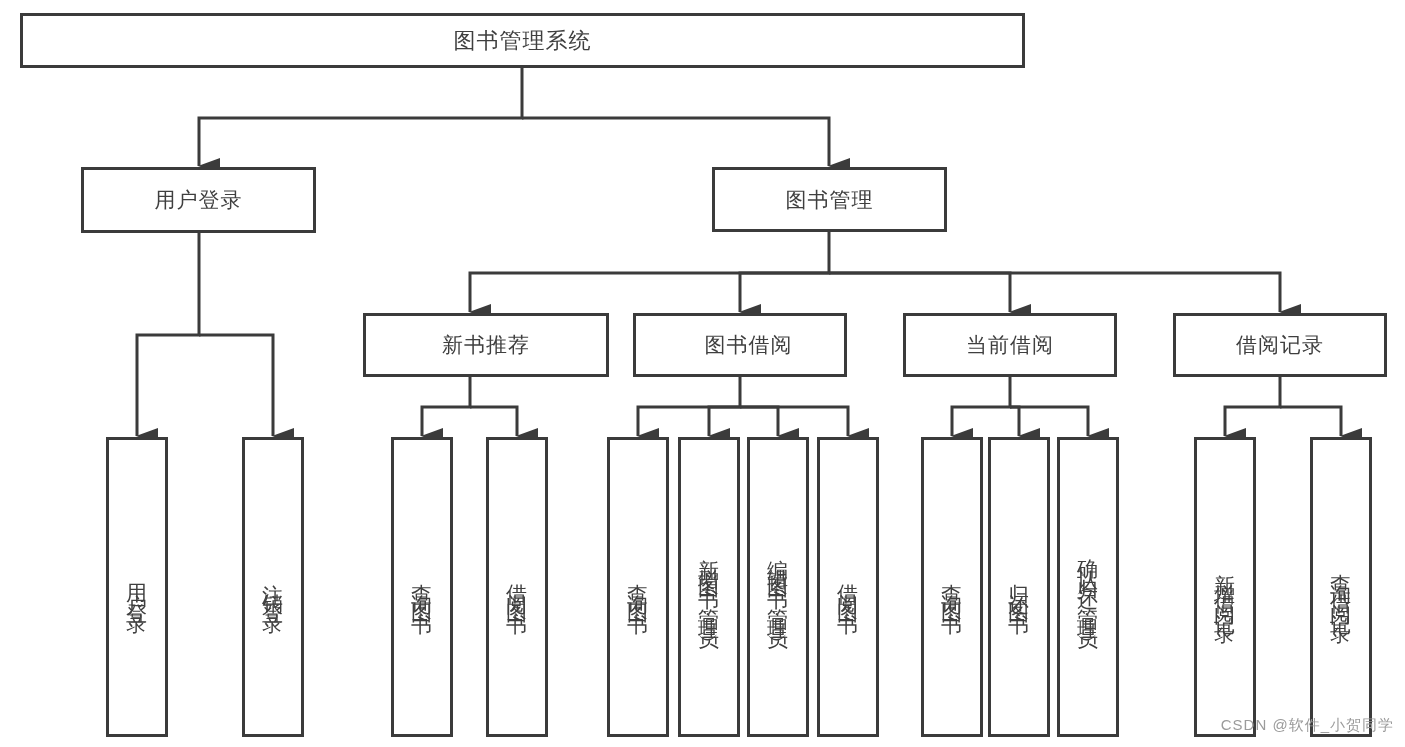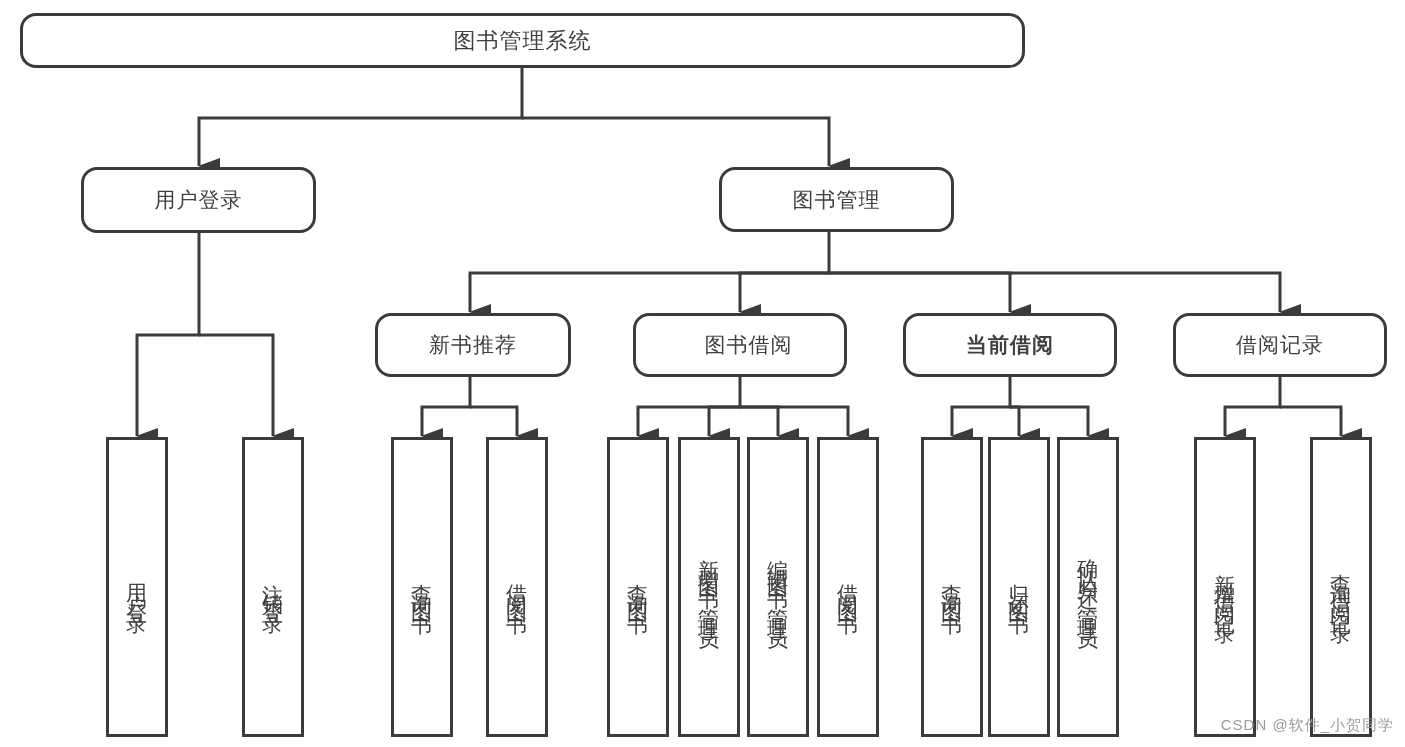--- a/index.html
+++ b/index.html
@@ -25,21 +25,20 @@
     color: #3f3f3f;
     display: flex;
     align-items: center;
     justify-content: center;
     z-index: 2;
   }
   .h-box {
     font-size: 21px;
     letter-spacing: 1px;
     white-space: nowrap;
-    border-radius: 16px;
   }
   .root-box { font-size: 22px; }
   .v-box {
     writing-mode: vertical-rl;
     text-orientation: mixed;
     font-size: 21px;
     letter-spacing: 10px;
     line-height: 1;
     top: 437px;
     height: 300px;
@@ -93,25 +92,25 @@
       <path d="M1010,407 H1088 V436" marker-end="url(#arrow)"></path>
 
       <path d="M1280,377 V407 H1225 V436" marker-end="url(#arrow)"></path>
       <path d="M1280,407 H1341 V436" marker-end="url(#arrow)"></path>
     </g>
   </svg>
 
   <div class="node h-box root-box" style="left:20px; top:13px; width:1005px; height:55px;">图书管理系统</div>
 
   <div class="node h-box" style="left:81px; top:167px; width:235px; height:66px;">用户登录</div>
-  <div class="node h-box" style="left:712px; top:167px; width:235px; height:65px;margin-left:7px;">图书管理</div>
+  <div class="node h-box" style="left:712px; top:167px; width:235px; height:65px;">图书管理</div>
 
-  <div class="node h-box" style="left:363px; top:313px; width:196px; height:64px;margin-left:12px;">新书推荐</div>
+  <div class="node h-box" style="left:363px; top:313px; width:246px; height:64px;">新书推荐</div>
   <div class="node h-box" style="left:633px; top:313px; width:214px; height:64px;padding-left:17px;">图书借阅</div>
-  <div class="node h-box" style="left:903px; top:313px; width:214px; height:64px;font-weight:bold;">当前借阅</div>
+  <div class="node h-box" style="left:903px; top:313px; width:214px; height:64px;">当前借阅</div>
   <div class="node h-box" style="left:1173px; top:313px; width:214px; height:64px;">借阅记录</div>
 
   <div class="node v-box" style="left:106px;">用户登录</div>
   <div class="node v-box" style="left:242px;">注销登录</div>
 
   <div class="node v-box" style="left:391px;">查询图书</div>
   <div class="node v-box" style="left:486px;">借阅图书</div>
 
   <div class="node v-box" style="left:607px;">查询图书</div>
   <div class="node v-box" style="left:678px;">新增图书（管理员）</div>

